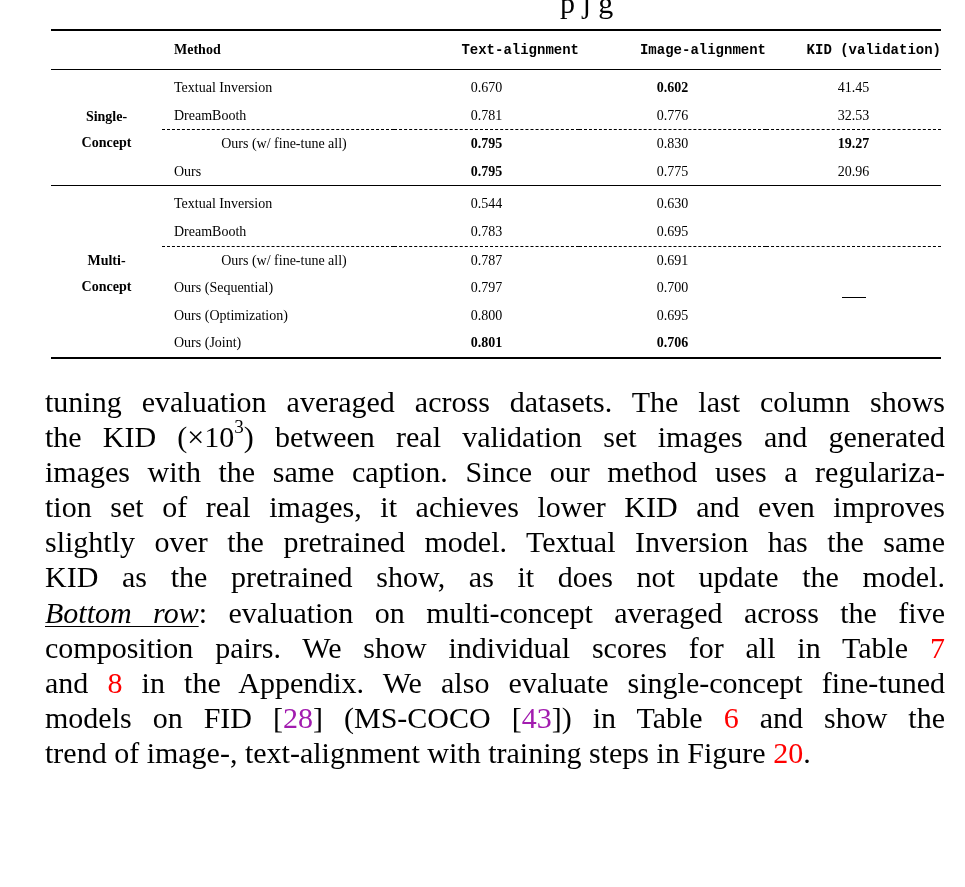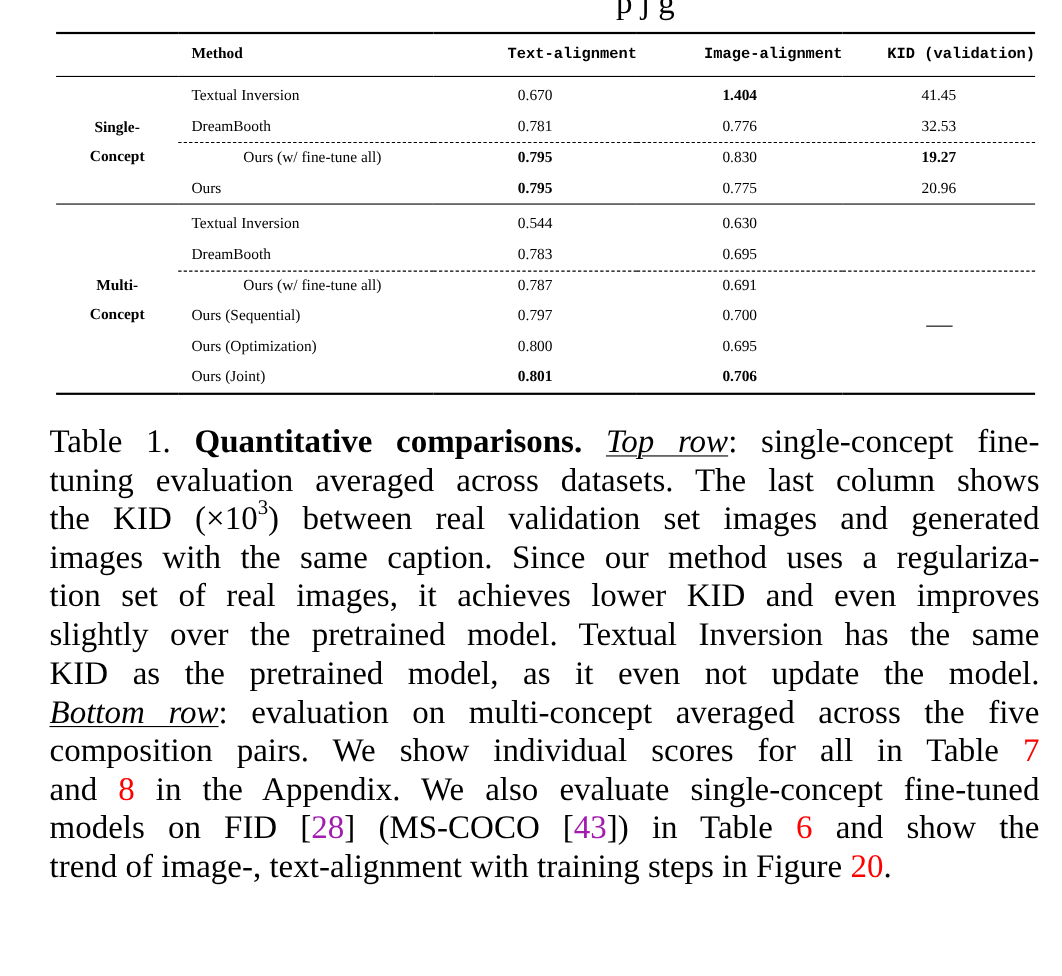--- a/index.html
+++ b/index.html
@@ -134,21 +134,21 @@
     </thead>
 
     <tbody class="single">
       <tr class="first-of-section">
         <td class="group" rowspan="4">
           <span>Single-</span><br>
           <span>Concept</span>
         </td>
         <td class="method">Textual Inversion</td>
         <td class="num">0.670</td>
-        <td class="num bold">1.404</td>
+        <td class="num bold">0.602</td>
         <td class="num">41.45</td>
       </tr>
       <tr>
         <td class="method">DreamBooth</td>
         <td class="num">0.781</td>
         <td class="num">0.776</td>
         <td class="num">32.53</td>
       </tr>
       <tr class="dash-above">
         <td class="method dashable">Ours (w/ fine-tune all)</td>
@@ -202,25 +202,24 @@
       <tr>
         <td class="method">Ours (Joint)</td>
         <td class="num bold">0.801</td>
         <td class="num bold">0.706</td>
       </tr>
     </tbody>
   </table>
 </div>
 
 <div class="caption">
-  <span class="cap-line"><span>Table 1.</span> <span class="cap-bold">Quantitative comparisons.</span> <span class="cap-ul">Top row</span><span>: single-concept fine-</span></span>
   <span class="cap-line">tuning evaluation averaged across datasets. The last column shows</span>
   <span class="cap-line"><span>the KID (×10</span><sup>3</sup><span>) between real validation set images and generated</span></span>
   <span class="cap-line">images with the same caption. Since our method uses a regulariza-</span>
   <span class="cap-line">tion set of real images, it achieves lower KID and even improves</span>
   <span class="cap-line">slightly over the pretrained model. Textual Inversion has the same</span>
-  <span class="cap-line">KID as the pretrained model, as it even not update the model.</span>
+  <span class="cap-line">KID as the pretrained show, as it does not update the model.</span>
   <span class="cap-line"><span class="cap-ul">Bottom row</span><span>: evaluation on multi-concept averaged across the five</span></span>
   <span class="cap-line"><span>composition pairs. We show individual scores for all in Table </span><span class="ref-red">7</span></span>
   <span class="cap-line"><span>and </span><span class="ref-red">8</span><span> in the Appendix. We also evaluate single-concept fine-tuned</span></span>
   <span class="cap-line"><span>models on FID [</span><span class="ref-green">28</span><span>] (MS-COCO [</span><span class="ref-green">43</span><span>]) in Table </span><span class="ref-red">6</span><span> and show the</span></span>
   <span class="cap-line last"><span>trend of image-, text-alignment with training steps in Figure </span><span class="ref-red">20</span><span>.</span></span>
 </div>
 
 </body></html>

